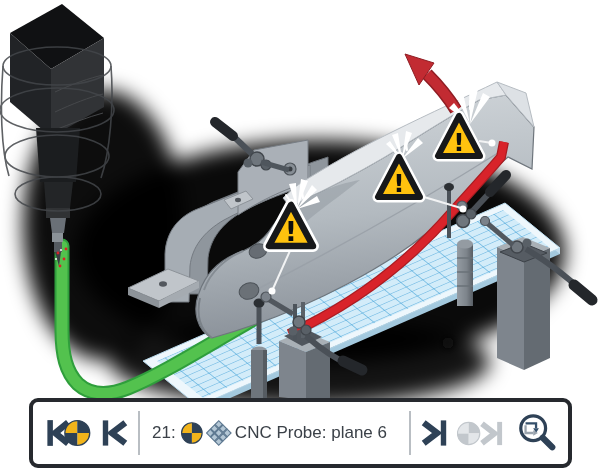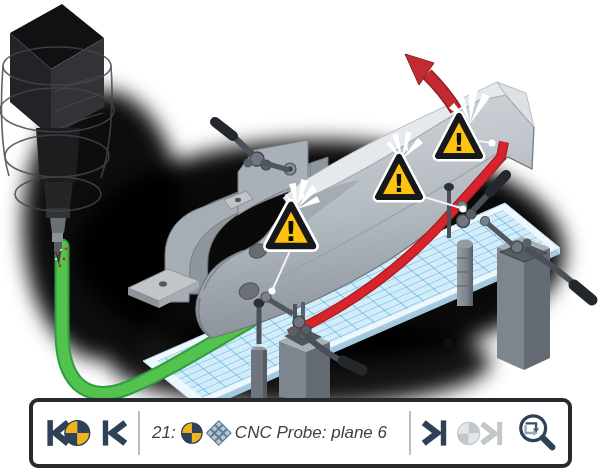--- a/index.html
+++ b/index.html
@@ -4,21 +4,21 @@
 <style>
   html,body{margin:0;padding:0;background:#fff;}
   .stage{position:relative;width:600px;height:476px;background:#fff;overflow:hidden;
          font-family:"Liberation Sans",sans-serif;}
   .viewport{position:absolute;left:0;top:0;}
   .toolbar{position:absolute;left:29px;top:398px;width:543px;height:70px;box-sizing:border-box;
            background:#ffffff;border:4px solid #26292e;border-radius:9px;
            display:flex;align-items:center;padding:0 10px 0 13px;z-index:5;}
   .tb-btn{background:none;border:none;padding:0;margin:0;display:flex;align-items:center;cursor:pointer;}
   .sep{width:2px;height:44px;background:#b9bec3;margin:0 10px;flex:0 0 auto;}
-  .tb-text{font-size:17px;color:#3b4148;white-space:nowrap;font-style:italic;}
+  .tb-text{font-size:17px;color:#3b4148;white-space:nowrap;}
   .step-prefix{margin:0 4px 0 2px;}
   .op-label{margin:0 12px 0 3px;}
   .icon{display:block;}
   .m-r{margin-right:9px;}
 </style>
 </head>
 <body>
 
 <div class="stage">
 

